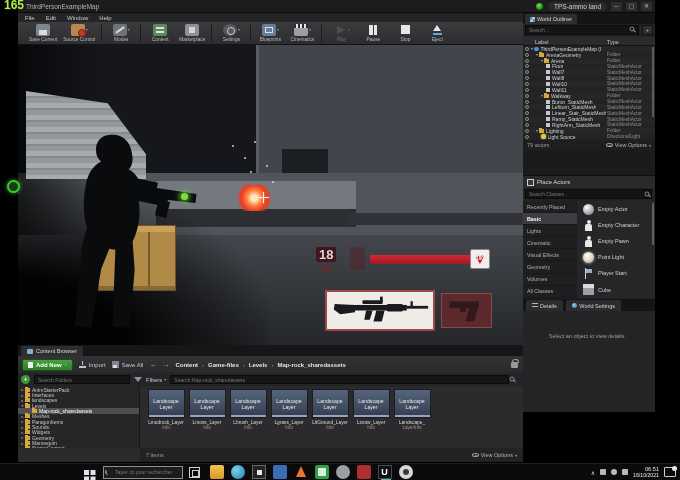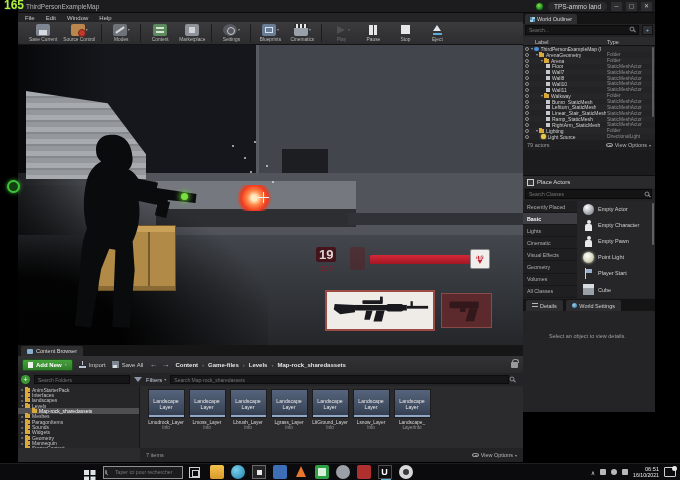--- a/index.html
+++ b/index.html
@@ -364,21 +364,21 @@
     <div class="flash"></div>
     <div class="spark" style="left:214px;top:100px"></div>
     <div class="spark" style="left:226px;top:112px"></div>
     <div class="spark" style="left:236px;top:96px"></div>
     <div class="spark" style="left:232px;top:126px"></div>
     <div class="spark" style="left:248px;top:120px"></div>
     <div class="spark" style="left:254px;top:136px"></div>
     <div class="crosshair"></div>
 
     <div class="hud-ammo">
-      <div class="ammo-cur">19</div>
+      <div class="ammo-cur">18</div>
       <div class="ammo-res">150</div>
     </div>
     <div class="hud-aux"></div>
     <div class="hbar">
       <div class="hfill" style="width: 96%;"></div>
     </div>
     <div class="heart">
       <div class="heart-glyph">♥</div>
       <div class="heart-num">100</div>
     </div>

